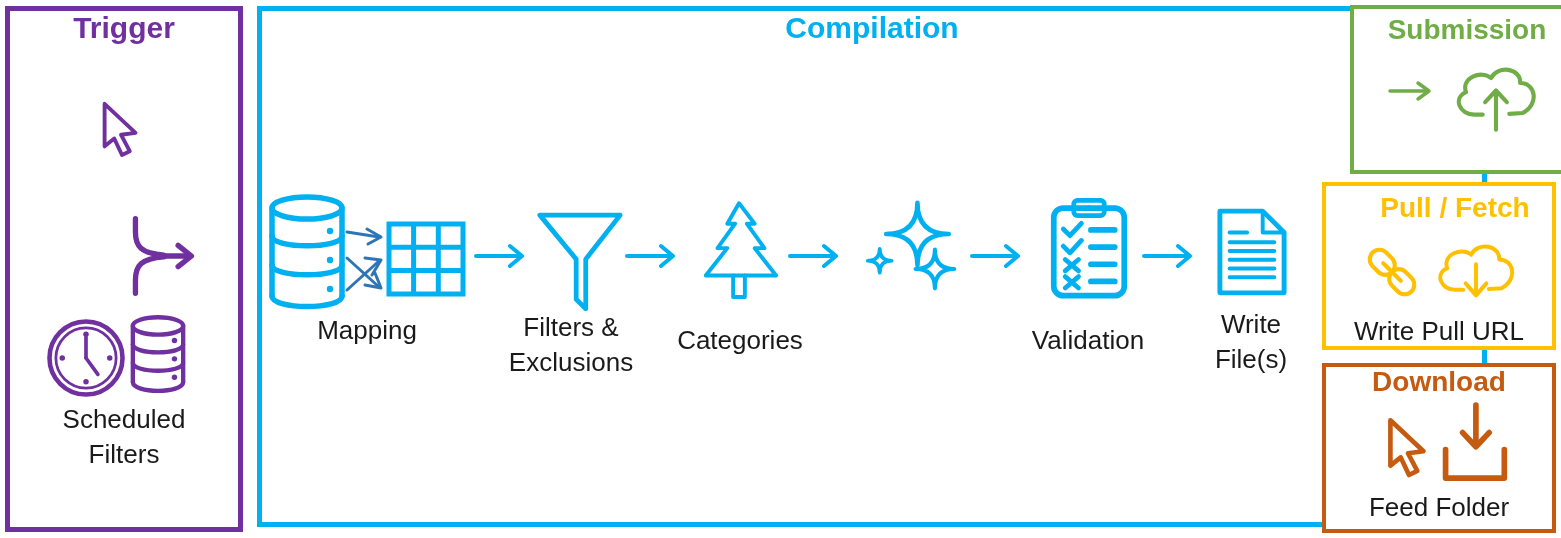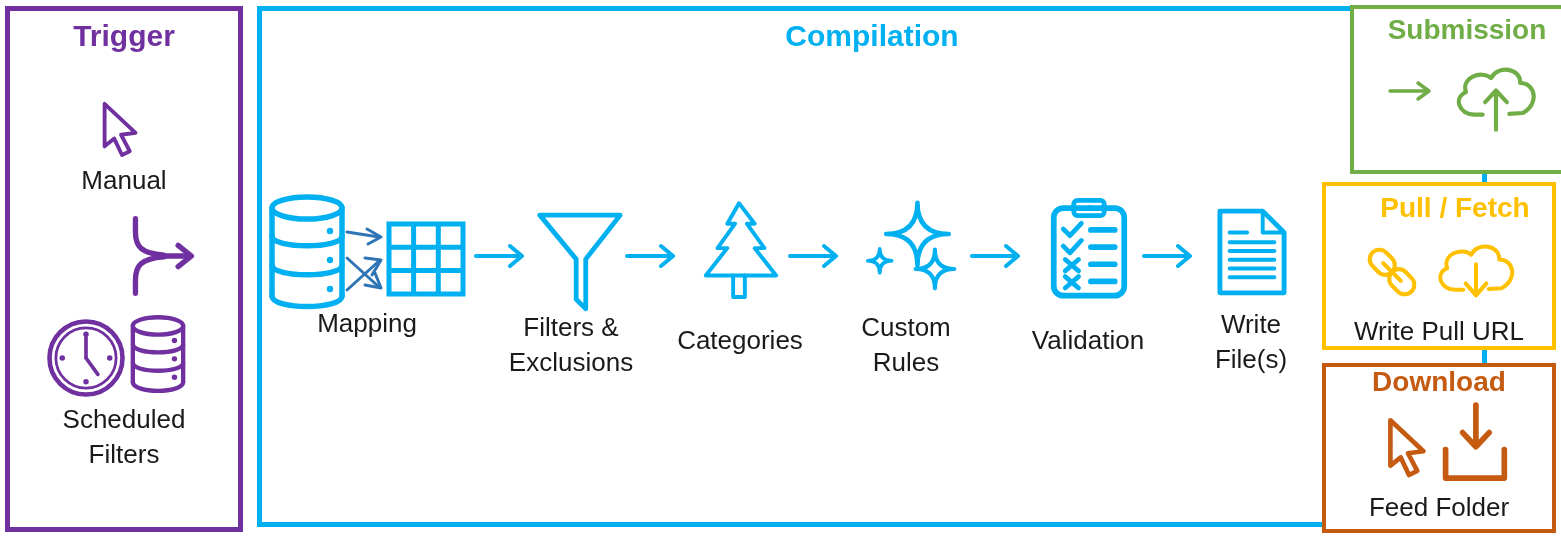--- a/index.html
+++ b/index.html
@@ -6,21 +6,21 @@
   .canvas{
     position:relative;width:1561px;height:538px;background:#fff;
     font-family:"Liberation Sans",sans-serif;color:#1a1a1a;overflow:hidden;
   }
   .panel{position:absolute;background:#fff;box-sizing:border-box;}
   .panel-trigger{left:5px;top:6px;width:238px;height:526px;border:5px solid var(--c-trigger,#7030A0);}
   .panel-compilation{left:257px;top:6px;width:1230px;height:521px;border:5px solid var(--c-compilation,#00B0F0);}
   .panel-submission{left:1322px;top:5px;width:234px;height:169px;border:4px solid var(--c-submission,#70AD47);margin-left:28px;}
   .panel-pull{left:1322px;top:182px;width:234px;height:168px;border:4px solid var(--c-pull-fetch,#FFC000);}
   .panel-download{left:1322px;top:363px;width:234px;height:170px;border:4px solid var(--c-download,#C55A11);}
-  .title{text-align:center;font-weight:bold;font-size:30px;padding-top:8px;line-height:1.1;}
+  .title{text-align:center;font-weight:bold;font-size:30px;padding-top:0;line-height:1.1;}
   .panel-trigger .title{color:var(--c-trigger,#7030A0);}
   .panel-compilation .title{color:var(--c-compilation,#00B0F0);}
   .panel-submission .title{color:var(--c-submission,#70AD47);font-size:28px;padding-top:6px;}
   .panel-pull .title{color:var(--c-pull-fetch,#FFC000);font-size:28px;padding-top:7px;margin-left:32px;}
   .panel-download .title{color:var(--c-download,#C55A11);font-size:28px;padding-top:0;}
   .abs{position:absolute;}
   .lbl{position:absolute;text-align:center;font-size:26px;line-height:35px;white-space:pre-line;color:#1a1a1a;}
   .lbl-wide{left:0;width:100%;}
   svg{display:block;overflow:visible;}
   .s{fill:none;stroke-linecap:round;stroke-linejoin:round;}
@@ -38,21 +38,20 @@
 <body>
 
 <div class="canvas">
 
   <div class="panel panel-trigger">
     <div class="title">Trigger</div>
 
     <svg class="abs" style="left:83px;top:87px" width="58" height="58" viewBox="0 0 60 60">
       <path class="s k-tr" stroke-width="4" d="M12,6 L44,36 L29,38 L38,55 L30,59 L22,42 L12,50 Z"></path>
     </svg>
-    <div class="lbl lbl-wide" style="top:152px">Manual</div>
 
     <svg class="abs" style="left:103px;top:205px" width="84" height="80" viewBox="0 0 92 90">
       <path class="s k-tr" stroke-width="6" d="M24,3 V18 C24,34 30,42 56,44"></path>
       <path class="s k-tr" stroke-width="6" d="M24,87 V72 C24,56 30,48 56,46"></path>
       <path class="s k-tr" stroke-width="6" d="M50,45 H84"></path>
       <path class="s k-tr" stroke-width="6" d="M72,33 L87,45 L72,57"></path>
     </svg>
 
     <svg class="abs" style="left:34px;top:305px" width="84" height="84" viewBox="0 0 92 92">
       <circle class="s k-tr" stroke-width="5" cx="46" cy="46" r="40"></circle>
@@ -101,21 +100,21 @@
       </g>
       <g class="s k-ma" stroke-width="3">
         <path d="M80,38 L112,43"></path>
           <path d="M100,35 L114,43 L101,50"></path>
         <path d="M80,64 L112,93"></path>
           <path d="M98,91 L114,94 L108,79"></path>
         <path d="M80,96 L112,67"></path>
           <path d="M98,64 L114,66 L105,81"></path>
       </g>
     </svg>
-    <div class="lbl" style="left:5px;width:200px;top:295px">Mapping</div>
+    <div class="lbl" style="left:5px;width:200px;top:302px">Mapping</div>
 
     <svg class="abs" style="left:212px;top:232px" width="60" height="26" viewBox="0 0 60 26">
       <path class="s k-co" stroke-width="4" d="M2,13 H46"></path>
       <path class="s k-co" stroke-width="4" d="M36,3 L48,13 L36,23"></path>
     </svg>
 
     <svg class="abs" style="left:274px;top:198px" width="88" height="106" viewBox="0 0 92 110">
       <path class="s k-co" stroke-width="5" d="M4,6 H88 L52,52 V104 L42,94 V52 Z"></path>
     </svg>
     <div class="lbl" style="left:219px;width:180px;top:299px">Filters &amp;
@@ -135,22 +134,20 @@
     <svg class="abs" style="left:526px;top:232px" width="60" height="26" viewBox="0 0 60 26">
       <path class="s k-co" stroke-width="4" d="M2,13 H46"></path>
       <path class="s k-co" stroke-width="4" d="M36,3 L48,13 L36,23"></path>
     </svg>
 
     <svg class="abs" style="left:603px;top:182px" width="92" height="106" viewBox="0 0 100 100">
       <path class="s k-co" stroke-width="5" d="M57,3 Q57,37 91,37 Q57,37 57,71 Q57,37 23,37 Q57,37 57,3 Z"></path>
       <path class="s k-co" stroke-width="4" d="M16,53 Q16,66 29,66 Q16,66 16,79 Q16,66 3,66 Q16,66 16,53 Z"></path>
       <path class="s k-co" stroke-width="4.5" d="M76,54 Q76,75 97,75 Q76,75 76,96 Q76,75 55,75 Q76,75 76,54 Z"></path>
     </svg>
-    <div class="lbl" style="left:564px;width:160px;top:299px">Custom
-Rules</div>
 
     <svg class="abs" style="left:708px;top:232px" width="60" height="26" viewBox="0 0 60 26">
       <path class="s k-co" stroke-width="4" d="M2,13 H46"></path>
       <path class="s k-co" stroke-width="4" d="M36,3 L48,13 L36,23"></path>
     </svg>
 
     <svg class="abs" style="left:787px;top:186px" width="80" height="104" viewBox="0 0 84 106">
       <rect class="s k-co" stroke-width="6" x="5" y="10" width="74" height="92" rx="10"></rect>
       <rect class="s k-co" stroke-width="5" x="26" y="2" width="32" height="16" rx="4" fill="#fff"></rect>
       <circle class="f-co" cx="42" cy="10" r="3"></circle>

